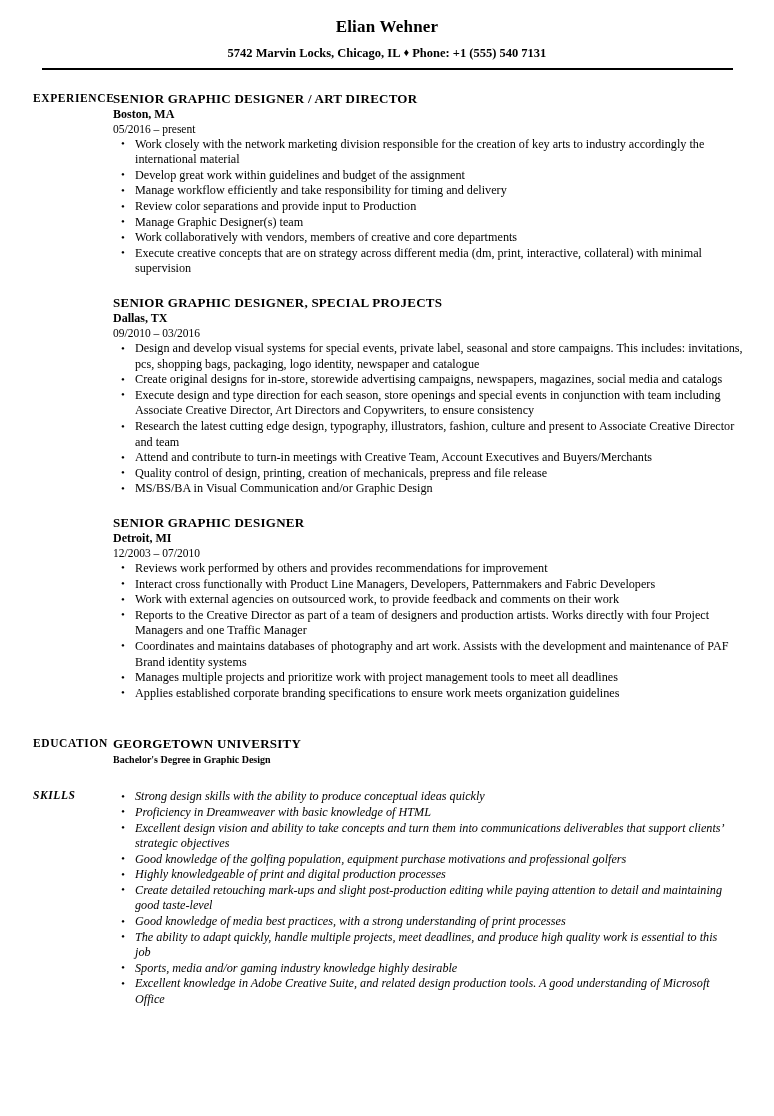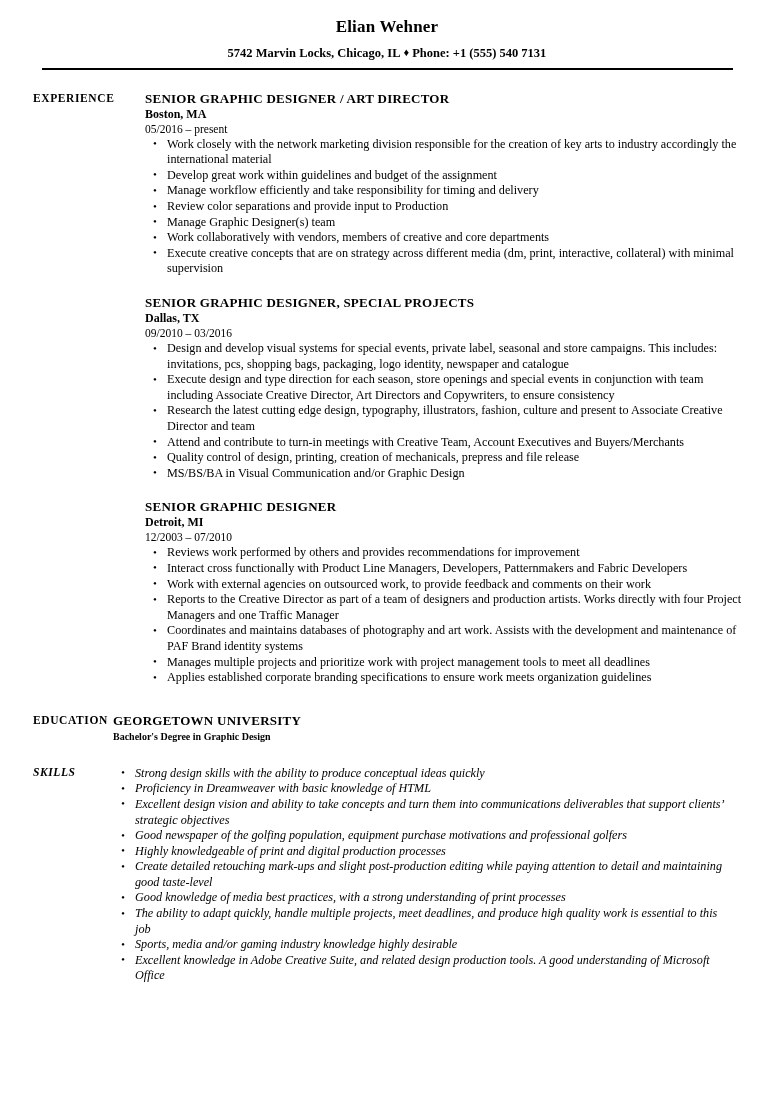--- a/index.html
+++ b/index.html
@@ -68,21 +68,21 @@
     letter-spacing: 0.6px;
     line-height: 15px;
   }
   .section-body {
     flex: 1;
     padding-right: 24px;
     box-sizing: border-box;
   }
 
   .exp-block { margin-bottom: 18px; }
-  .exp-block.last { margin-bottom: 0; }
+  .exp-block.last { margin-bottom: 8px; }
 
   .job-title {
     font-size: 13px;
     font-weight: bold;
     letter-spacing: 0.25px;
     line-height: 15px;
   }
   .job-location {
     font-size: 12px;
     font-weight: bold;
@@ -140,21 +140,21 @@
 <div class="page">
 
   <div class="header">
     <div class="name">Elian Wehner</div>
     <div class="contact">
       <span>5742 Marvin Locks, Chicago, IL</span><span class="diamond">♦</span><span>Phone: +1 (555) 540 7131</span>
     </div>
     <div class="rule"></div>
   </div>
 
-  <div class="section section-experience" style="margin-top:21px;gap:32px;">
+  <div class="section section-experience" style="margin-top:21px;">
     <div class="section-label">EXPERIENCE</div>
     <div class="section-body" id="experience-list">
         <div class="exp-block">
           <div class="job-title">SENIOR GRAPHIC DESIGNER / ART DIRECTOR</div>
           <div class="job-location">Boston, MA</div>
           <div class="job-dates">05/2016 – present</div>
           <ul class="bullets">
             <li>Work closely with the network marketing division responsible for the creation of key arts to industry accordingly the international material</li>
             <li>Develop great work within guidelines and budget of the assignment</li>
             <li>Manage workflow efficiently and take responsibility for timing and delivery</li>
@@ -163,20 +163,21 @@
             <li>Work collaboratively with vendors, members of creative and core departments</li>
             <li>Execute creative concepts that are on strategy across different media (dm, print, interactive, collateral) with minimal supervision</li>
           </ul>
         </div>
         <div class="exp-block">
           <div class="job-title">SENIOR GRAPHIC DESIGNER, SPECIAL PROJECTS</div>
           <div class="job-location">Dallas, TX</div>
           <div class="job-dates">09/2010 – 03/2016</div>
           <ul class="bullets">
             <li>Design and develop visual systems for special events, private label, seasonal and store campaigns. This includes: invitations, pcs, shopping bags, packaging, logo identity, newspaper and catalogue</li>
+            <li>Create original designs for in-store, storewide advertising campaigns, newspapers, magazines, social media and catalogs</li>
             <li>Execute design and type direction for each season, store openings and special events in conjunction with team including Associate Creative Director, Art Directors and Copywriters, to ensure consistency</li>
             <li>Research the latest cutting edge design, typography, illustrators, fashion, culture and present to Associate Creative Director and team</li>
             <li>Attend and contribute to turn-in meetings with Creative Team, Account Executives and Buyers/Merchants</li>
             <li>Quality control of design, printing, creation of mechanicals, prepress and file release</li>
             <li>MS/BS/BA in Visual Communication and/or Graphic Design</li>
           </ul>
         </div>
         <div class="exp-block last">
           <div class="job-title">SENIOR GRAPHIC DESIGNER</div>
           <div class="job-location">Detroit, MI</div>
@@ -204,21 +205,21 @@
       </div>
   </div>
 
   <div class="section section-skills">
     <div class="section-label">SKILLS</div>
     <div class="section-body" id="skills-list">
         <ul class="bullets">
           <li>Strong design skills with the ability to produce conceptual ideas quickly</li>
           <li>Proficiency in Dreamweaver with basic knowledge of HTML</li>
           <li>Excellent design vision and ability to take concepts and turn them into communications deliverables that support clients’ strategic objectives</li>
-          <li>Good newspaper of the golfing population, equipment purchase motivations and professional golfers</li>
+          <li>Good knowledge of the golfing population, equipment purchase motivations and professional golfers</li>
           <li>Highly knowledgeable of print and digital production processes</li>
           <li>Create detailed retouching mark-ups and slight post-production editing while paying attention to detail and maintaining good taste-level</li>
           <li>Good knowledge of media best practices, with a strong understanding of print processes</li>
           <li>The ability to adapt quickly, handle multiple projects, meet deadlines, and produce high quality work is essential to this job</li>
           <li>Sports, media and/or gaming industry knowledge highly desirable</li>
           <li>Excellent knowledge in Adobe Creative Suite, and related design production tools. A good understanding of Microsoft Office</li>
         </ul>
       </div>
   </div>
 

